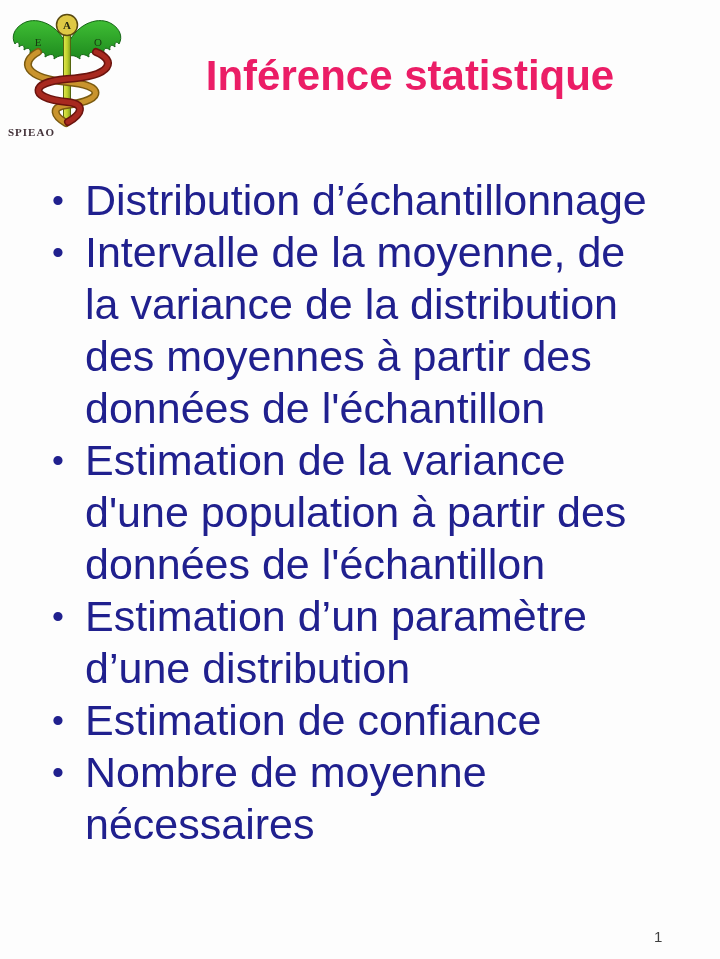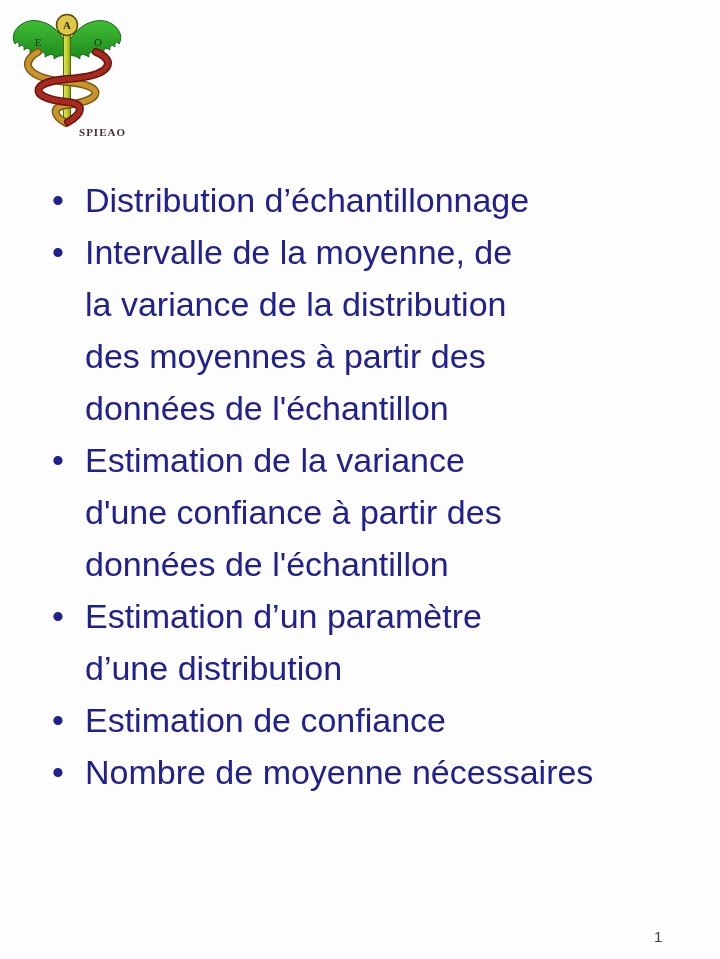--- a/index.html
+++ b/index.html
@@ -9,21 +9,21 @@
     background:#FDFDFD;
     overflow:hidden;
     font-family:"Liberation Sans", sans-serif;
   }
 
   
   .logo { position:absolute; left:8px; top:2px; width:130px; height:150px; }
   .logo svg { display:block; }
   .logo-caption {
     position:absolute; left:0; top:124px; width:118px;
-    text-align:right;
+    text-align:left;
     font-family:"Liberation Serif", serif;
     font-weight:bold;
     font-size:11px;
     letter-spacing:1px;
     color:#44333A;
   }
 
   
   .title {
     position:absolute; left:145px; top:54px; width:530px;
@@ -44,21 +44,21 @@
   .bullet-row { display:flex; align-items:flex-start; }
   .bullet-marker {
     flex:0 0 45px;
     box-sizing:border-box;
     padding-left:12px;
     font-size:34px;
     line-height:52px;
   }
   .bullet-text {
     flex:1;
-    font-size:34px;
+    font-size:43px;
     line-height:52px;
     white-space:pre-line;
   }
 
   
   .page-number {
     position:absolute; left:654px; top:928px;
     font-size:15px;
     color:#3F3F3F;
   }
@@ -103,40 +103,41 @@
       <path d="M88,50 C108,58 106,74 59,77 C22,80 20,96 59,100 C78,102 74,112 60,120" fill="none" stroke="#6B140E" stroke-width="8" stroke-linecap="round"></path>
       <path d="M88,50 C108,58 106,74 59,77 C22,80 20,96 59,100 C78,102 74,112 60,120" fill="none" stroke="#A8291F" stroke-width="5" stroke-linecap="round"></path>
 
       <text x="30" y="44" text-anchor="middle" font-family="Liberation Serif, serif" font-size="11" fill="#183B10">E</text>
       <text x="59" y="27" text-anchor="middle" font-family="Liberation Serif, serif" font-size="11" font-weight="bold" fill="#2B2B10">A</text>
       <text x="90" y="44" text-anchor="middle" font-family="Liberation Serif, serif" font-size="11" fill="#183B10">O</text>
     </svg>
     <div class="logo-caption">SPIEAO</div>
   </div>
 
+  <h1 class="title">Inférence statistique</h1>
 
   <div class="bullets">
 
     <div class="bullet-row">
       <span class="bullet-marker">•</span>
       <div class="bullet-text">Distribution d’échantillonnage</div>
     </div>
 
     <div class="bullet-row">
       <span class="bullet-marker">•</span>
       <div class="bullet-text">Intervalle de la moyenne, de
 la variance de la distribution
 des moyennes à partir des
 données de l'échantillon</div>
     </div>
 
     <div class="bullet-row">
       <span class="bullet-marker">•</span>
       <div class="bullet-text">Estimation de la variance
-d'une confiance à partir des
+d'une population à partir des
 données de l'échantillon</div>
     </div>
 
     <div class="bullet-row">
       <span class="bullet-marker">•</span>
       <div class="bullet-text">Estimation d’un paramètre
 d’une distribution</div>
     </div>
 
     <div class="bullet-row">

